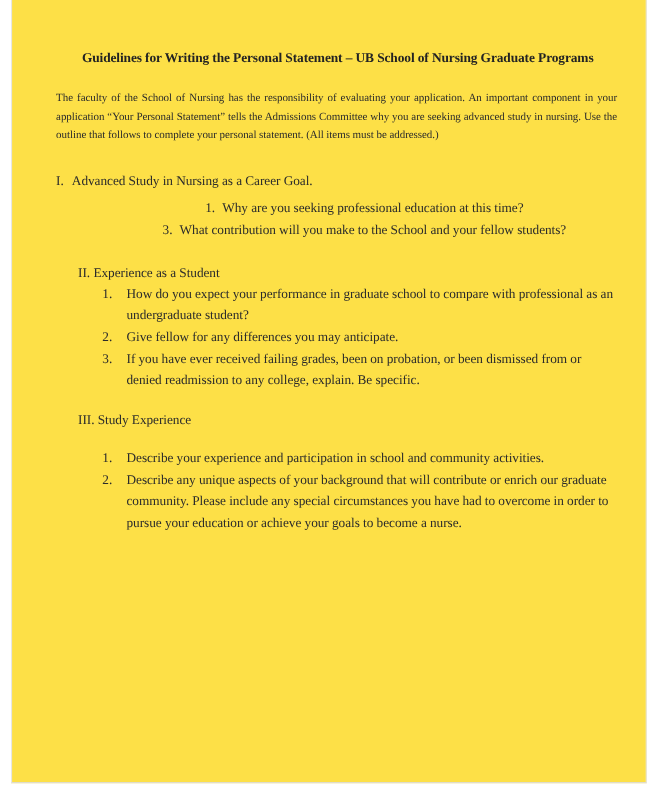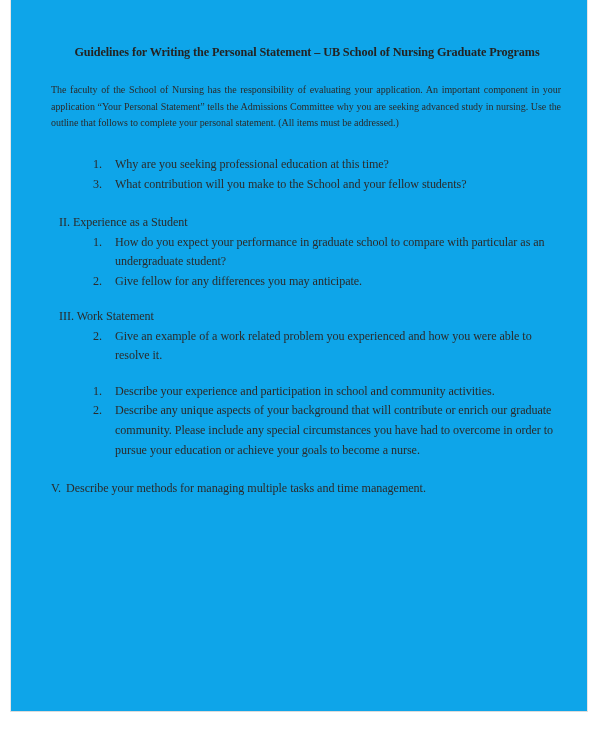--- a/index.html
+++ b/index.html
@@ -18,21 +18,21 @@
   #page {
     position: absolute;
     left: 10px;
     top: 0;
     width: 578px;
     height: 712px;
     border-left: 1px solid #e6e6e6;
     border-right: 1px solid #e6e6e6;
     border-bottom: 1px solid #dcdcdc;
     box-sizing: border-box;
-    background: #0ea5e9;
+    background: #fde047;
   }
   #content {
     position: absolute;
     left: 40px;
     top: 44px;
     width: 512px;
   }
   .doc-title {
     font-weight: bold;
     font-size: 12.2px;
@@ -59,32 +59,33 @@
     letter-spacing: -0.05px;
     position: relative;
   }
   .sec-head.indent-wide {
     padding-left: 12px;
     text-indent: -12px;
     margin-left: 12px;
   }
   .sec-head.indent-narrow {
     padding-left: 0;
-    margin-left: 8px;
+    margin-left: 20px;
   }
   .sec-head .num {
     display: inline-block;
   }
   ol.items {
     list-style: none;
     margin: 0;
     padding: 0;
   }
   ol.items.pad-top {
-    margin-top: 17px;
+    margin-top: 6px;
+    text-align: center;
   }
   ol.items.pad-none {
     margin-top: 0;
   }
   ol.items li {
     font-size: 12.1px;
     line-height: 1.62;
     letter-spacing: -0.05px;
     padding-left: 22px;
     text-indent: -22px;
@@ -103,63 +104,61 @@
 <body>
 
 <div id="page">
   <div id="content">
 
     <div class="doc-title">Guidelines for Writing the Personal Statement – UB School of Nursing Graduate Programs</div>
 
     <p class="intro">The faculty of the School of Nursing has the responsibility of evaluating your application.  An important component in your application “Your Personal Statement” tells the Admissions Committee why you are seeking advanced study in nursing. Use the outline that follows to complete your personal statement. (All items must be addressed.)</p>
 
     <div class="section">
+      <div class="sec-head indent-wide">
+        <span class="num">I.</span>
+        <span>Advanced Study in Nursing as a Career Goal.</span>
+      </div>
       <ol class="items pad-top">
         <li><span class="li-num">1.</span><span>Why are you seeking professional education at this time?</span></li>
         <li><span class="li-num">3.</span><span>What contribution will you make to the School and your fellow students?</span></li>
       </ol>
     </div>
 
     <div class="gap-lg"></div>
 
     <div class="section">
       <div class="sec-head indent-narrow">
         <span class="num">II.</span>
         <span>Experience as a Student</span>
       </div>
       <ol class="items pad-none">
-        <li><span class="li-num">1.</span><span>How do you expect your performance in graduate school to compare with particular as an undergraduate student?</span></li>
+        <li><span class="li-num">1.</span><span>How do you expect your performance in graduate school to compare with professional as an undergraduate student?</span></li>
         <li><span class="li-num">2.</span><span>Give fellow for any differences you may anticipate.</span></li>
+        <li><span class="li-num">3.</span><span>If you have ever received failing grades, been on probation, or been dismissed from or denied readmission to any college, explain. Be specific.</span></li>
       </ol>
     </div>
 
     <div class="gap-md"></div>
 
     <div class="section">
       <div class="sec-head indent-narrow">
         <span class="num">III.</span>
-        <span>Work Statement</span>
+        <span>Study Experience</span>
       </div>
       <ol class="items pad-none">
-        <li><span class="li-num">2.</span><span>Give an example of a work related problem you experienced and how you were able to resolve it.</span></li>
       </ol>
     </div>
 
     <div class="gap-md"></div>
 
     <div class="section">
       <ol class="items pad-none">
         <li><span class="li-num">1.</span><span>Describe your experience and participation in school and community activities.</span></li>
         <li><span class="li-num">2.</span><span>Describe any unique aspects of your background that will contribute or enrich our graduate community.  Please include any special circumstances you have had to overcome in order to pursue your education or achieve your goals to become a nurse.</span></li>
       </ol>
     </div>
 
     <div class="gap-lg"></div>
 
-    <div class="section">
-      <div class="sec-head indent-wide">
-        <span class="num">V.</span>
-        <span>Describe your methods for managing multiple tasks and time management.</span>
-      </div>
-    </div>
 
   </div>
 </div>
 
 </body></html>

